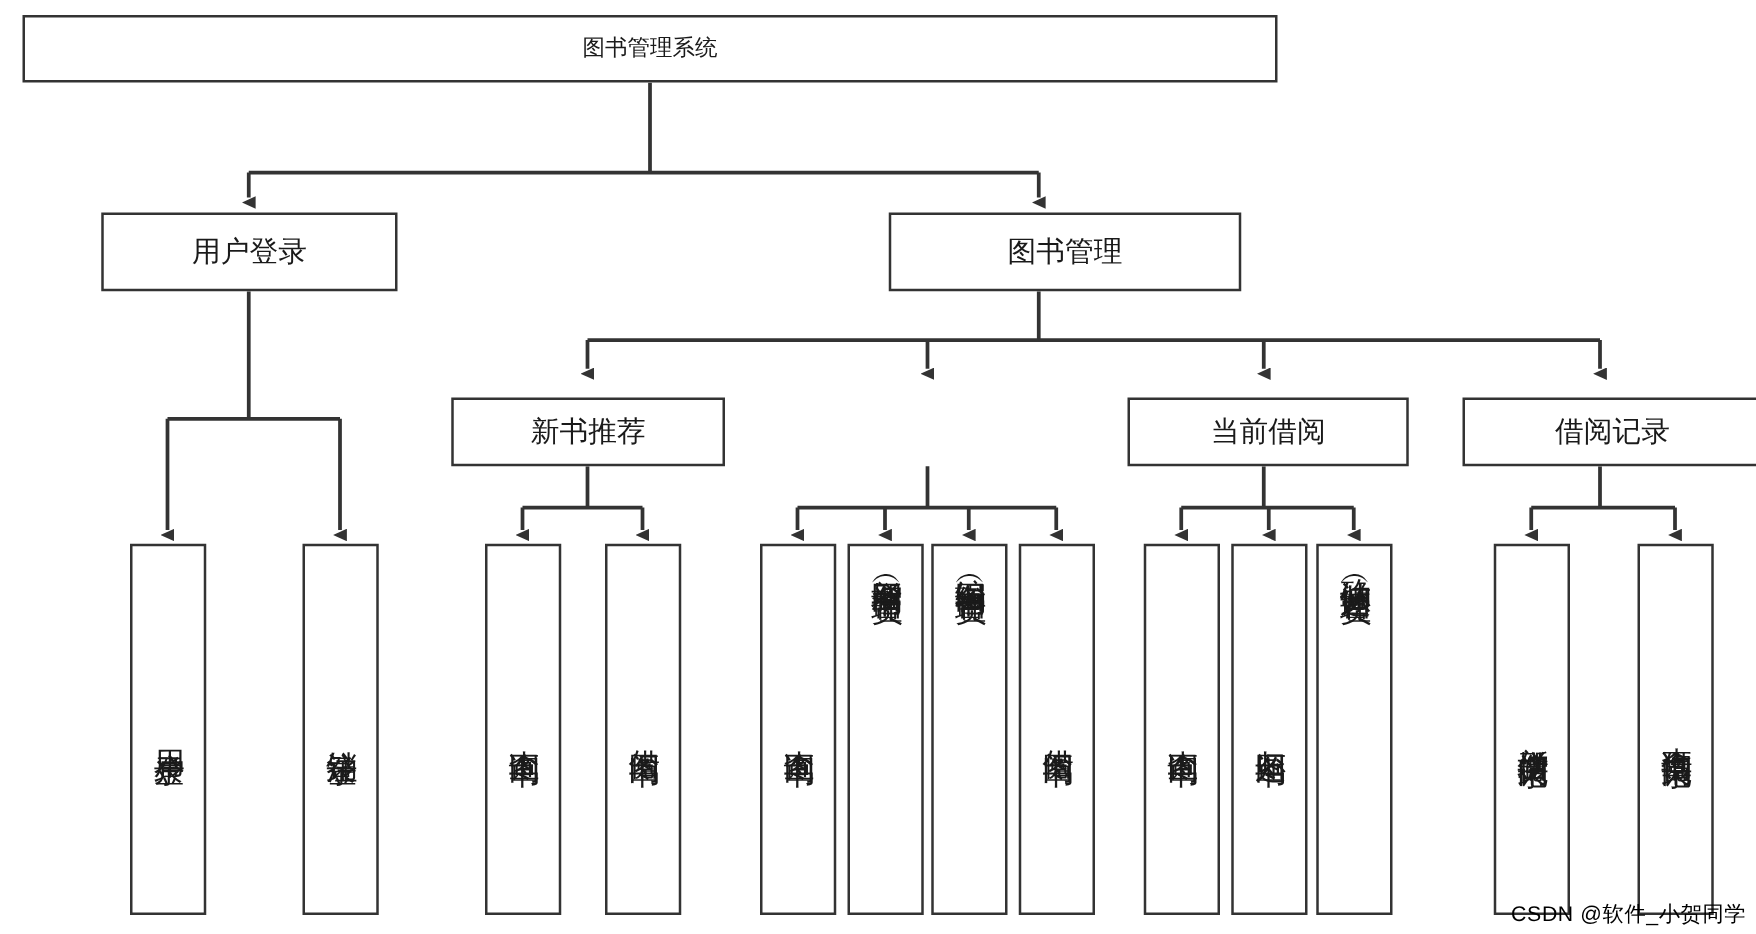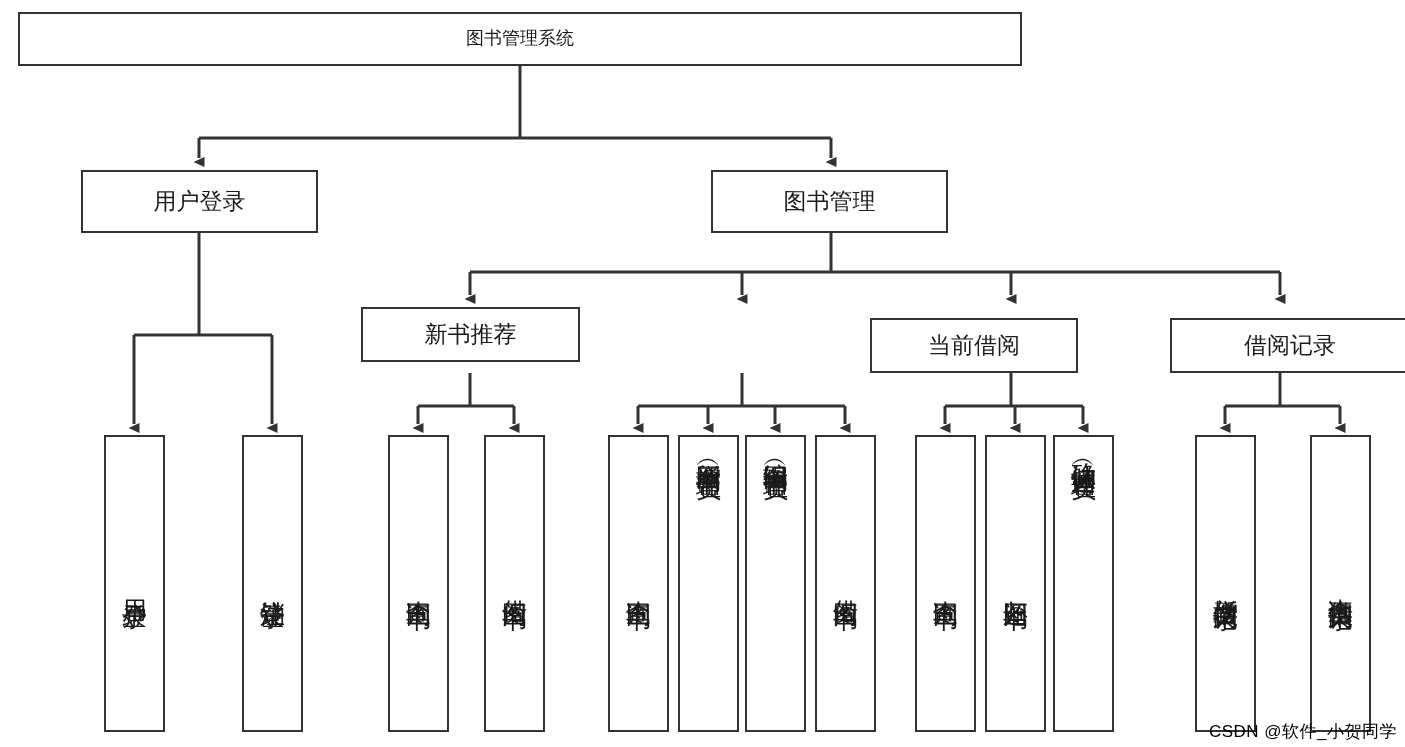--- a/index.html
+++ b/index.html
@@ -128,28 +128,28 @@
     </g>
   </svg>
 
   <div class="node root horiz" style="left:18px; top:12px; width:1004px; height:54px;">
     <span class="label">图书管理系统</span>
   </div>
 
   <div class="node horiz" style="left:81px; top:170px; width:237px; height:63px;">
     <span class="label">用户登录</span>
   </div>
-  <div class="node horiz" style="left:711px; top:170px; width:237px; height:63px;">
+  <div class="node horiz" style="left:711px; top:170px; width:282px; height:63px;">
     <span class="label">图书管理</span>
   </div>
 
-  <div class="node horiz" style="left:361px; top:307px; width:219px; height:55px;">
+  <div class="node horiz" style="left:361px; top:318px; width:219px; height:55px;">
     <span class="label">新书推荐</span>
   </div>
-  <div class="node horiz" style="left:870px; top:318px; width:208px; height:55px;">
+  <div class="node horiz" style="left:902px; top:318px; width:225px; height:55px;">
     <span class="label">当前借阅</span>
   </div>
   <div class="node horiz" style="left:1170px; top:318px; width:240px; height:55px;">
     <span class="label">借阅记录</span>
   </div>
 
   <div class="node vert centered" style="left:104px; top:435px; width:61px; height:297px;">
     <span class="label">用户登录</span>
   </div>
   <div class="node vert centered" style="left:242px; top:435px; width:61px; height:297px;">

